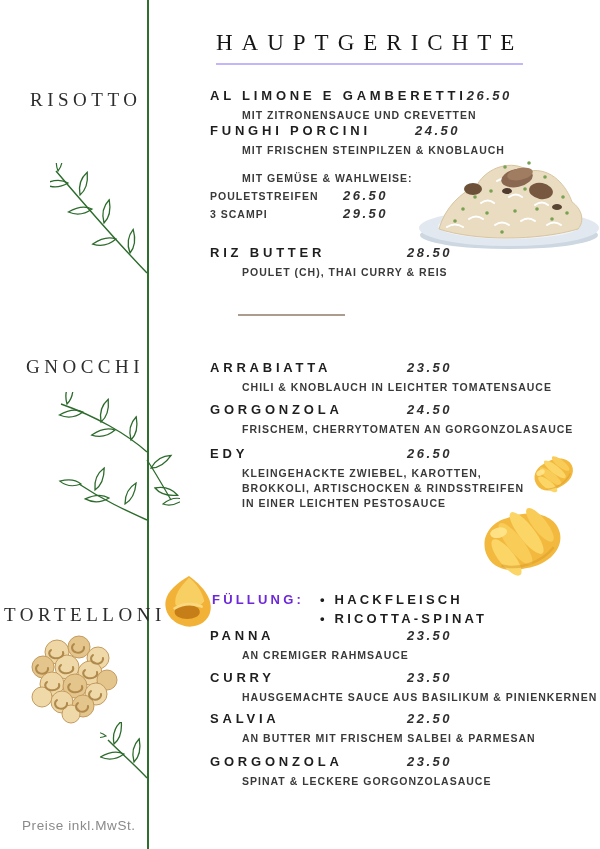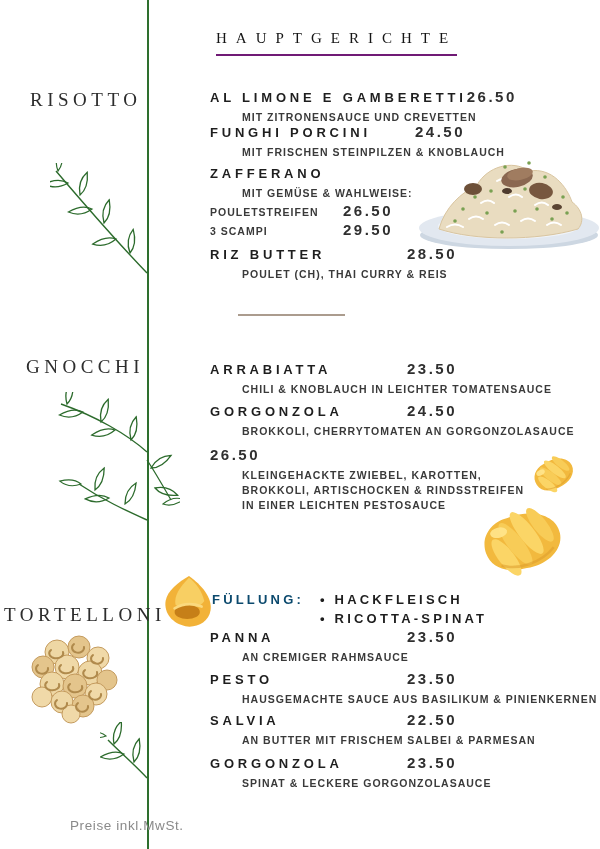--- a/index.html
+++ b/index.html
@@ -1,38 +1,38 @@
 <!DOCTYPE html>
 <html><head>
 <meta charset="utf-8">
 <style>
   html,body{margin:0;padding:0;background:#fff;}
   .page{position:relative;width:600px;height:849px;background:#ffffff;overflow:hidden;
         font-family:"Liberation Sans",sans-serif;}
   .vline{position:absolute;left:147px;top:0;width:2px;height:849px;background:#2e6f2e;}
   .title{position:absolute;left:216px;top:30px;font-family:"Liberation Serif",serif;
-         font-size:15px;font-weight:500;letter-spacing:9px;color:#151515;
-         border-bottom:2px solid #701a75;padding-bottom:7px;white-space:nowrap;}
+         font-size:23px;font-weight:500;letter-spacing:9px;color:#151515;
+         border-bottom:2px solid #c4b5fd;padding-bottom:7px;white-space:nowrap;}
   .sec-label{position:absolute;font-family:"Liberation Serif",serif;font-size:19px;
          font-weight:500;letter-spacing:4.5px;color:#2d2d2d;white-space:nowrap;}
   .dish{position:absolute;left:210px;width:382px;}
   .nrow{display:flex;align-items:baseline;}
   .dname{font-size:13px;font-weight:700;letter-spacing:3.8px;color:#1e1e1e;
          min-width:197px;white-space:nowrap;}
-  .price{font-size:15px;font-weight:700;letter-spacing:2.5px;color:#2f2f2f;white-space:nowrap;}
+  .price{font-size:13px;font-weight:700;letter-spacing:2.5px;color:#2f2f2f;white-space:nowrap;font-style:italic;}
   .desc{margin-top:5px;font-size:10.5px;font-weight:600;letter-spacing:1px;
         color:#3a3a3a;line-height:15px;white-space:nowrap;padding-left:32px;}
   .optrow{display:flex;align-items:baseline;margin-top:2px;line-height:16px;}
   .oname{font-size:10.5px;font-weight:600;letter-spacing:1px;color:#3a3a3a;min-width:133px;white-space:nowrap;}
   .divider{position:absolute;left:238px;top:314px;width:107px;height:2px;background:#ab9c8e;}
   .fillrow{position:absolute;left:212px;top:590px;display:flex;align-items:flex-start;}
-  .fill-label{font-size:13px;font-weight:700;letter-spacing:3.2px;color:#0c4a6e;white-space:nowrap;margin-top:2px;}
+  .fill-label{font-size:13px;font-weight:700;letter-spacing:3.2px;color:#6d28d9;white-space:nowrap;margin-top:2px;}
   .fill-opts{margin-left:16px;}
   .fill-opt{font-size:13px;font-weight:700;letter-spacing:3.2px;color:#1e1e1e;line-height:19px;white-space:nowrap;}
-  .footer{position:absolute;left:22px;top:818px;font-size:13.5px;letter-spacing:.6px;color:#8a8a8a;margin-left:48px;}
+  .footer{position:absolute;left:22px;top:818px;font-size:13.5px;letter-spacing:.6px;color:#8a8a8a;}
   .deco{position:absolute;}
 </style>
 </head>
 <body>
 
 <div class="page">
 
   <div class="vline"></div>
 
   <div class="title">HAUPTGERICHTE</div>
@@ -51,23 +51,20 @@
 
   <div class="dish" style="top:123px">
     <div class="nrow">
         <span class="dname" style="min-width:205px">FUNGHI PORCINI</span>
       <span class="price">24.50</span>
       </div>
     <div class="desc">MIT FRISCHEN STEINPILZEN &amp; KNOBLAUCH</div>
   </div>
 
   <div class="dish" style="top:166px">
-    <div class="nrow">
-        <span class="dname">ZAFFERANO</span>
-      </div>
     <div class="desc">MIT GEMÜSE &amp; WAHLWEISE:</div>
     <div class="optrow">
         <span class="oname">POULETSTREIFEN</span>
       <span class="price">26.50</span>
       </div>
     <div class="optrow">
         <span class="oname">3 SCAMPI</span>
       <span class="price">29.50</span>
       </div>
   </div>
@@ -88,25 +85,26 @@
       <span class="price">23.50</span>
       </div>
     <div class="desc">CHILI &amp; KNOBLAUCH IN LEICHTER TOMATENSAUCE</div>
   </div>
 
   <div class="dish" style="top:402px">
     <div class="nrow">
         <span class="dname">GORGONZOLA</span>
       <span class="price">24.50</span>
       </div>
-    <div class="desc">BROKKOLI, CHERRYTOMATEN AN GORGONZOLASAUCE</div>
+    <div class="desc">FRISCHEM, CHERRYTOMATEN AN GORGONZOLASAUCE</div>
   </div>
 
   <div class="dish" style="top:446px">
     <div class="nrow">
+        <span class="dname">EDY</span>
       <span class="price">26.50</span>
       </div>
     <div class="desc">KLEINGEHACKTE ZWIEBEL, KAROTTEN,</div>
     <div class="desc" style="margin-top:0">BROKKOLI, ARTISCHOCKEN &amp; RINDSSTREIFEN</div>
     <div class="desc" style="margin-top:0">IN EINER LEICHTEN PESTOSAUCE</div>
   </div>
 
   <div class="fillrow">
     <span class="fill-label">FÜLLUNG:</span>
     <span class="fill-opts">
@@ -118,21 +116,21 @@
   <div class="dish" style="top:628px">
     <div class="nrow">
         <span class="dname">PANNA</span>
       <span class="price">23.50</span>
       </div>
     <div class="desc">AN CREMIGER RAHMSAUCE</div>
   </div>
 
   <div class="dish" style="top:670px">
     <div class="nrow">
-        <span class="dname">PESTO</span>
+        <span class="dname">CURRY</span>
       <span class="price">23.50</span>
       </div>
     <div class="desc">HAUSGEMACHTE SAUCE AUS BASILIKUM &amp; PINIENKERNEN</div>
   </div>
 
   <div class="dish" style="top:711px">
     <div class="nrow">
         <span class="dname">SALVIA</span>
       <span class="price">22.50</span>
       </div>

